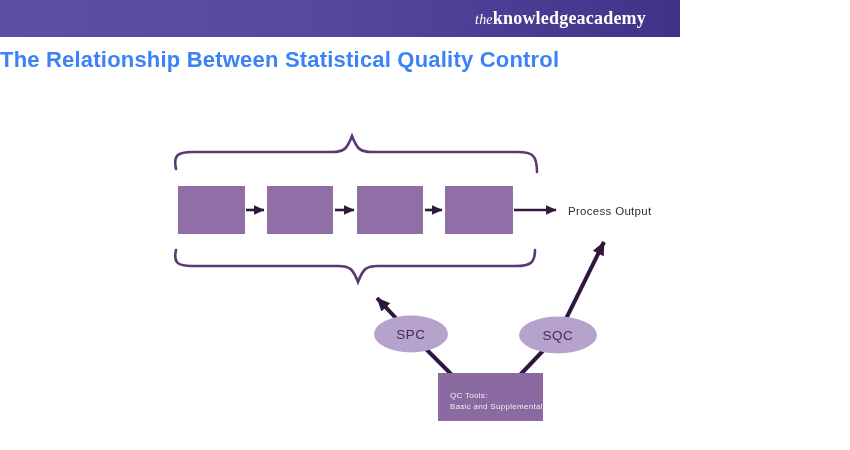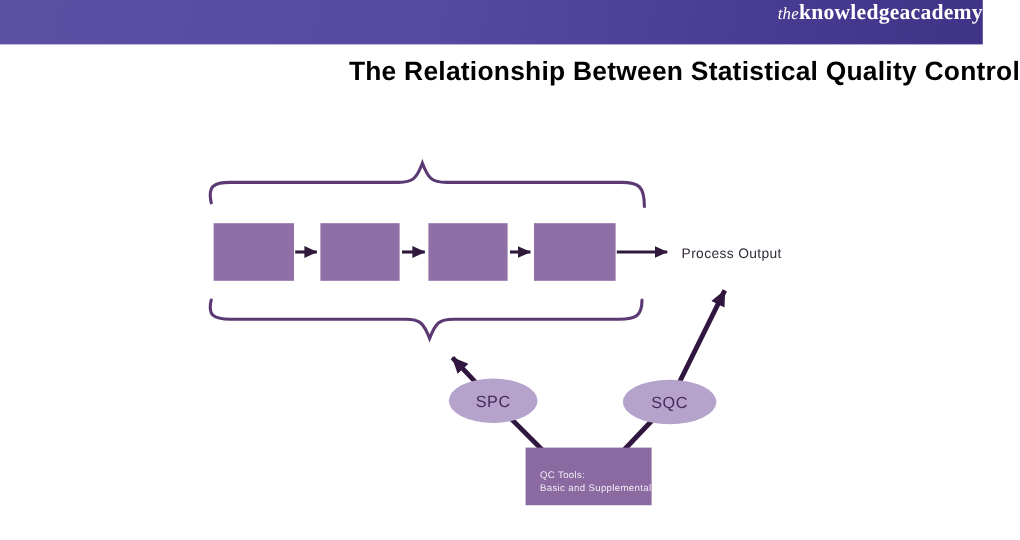--- a/index.html
+++ b/index.html
@@ -1,35 +1,35 @@
 <!DOCTYPE html>
 <html><head>
 <meta charset="utf-8">
 <style>
   html,body{margin:0;padding:0;}
   body{
     width:850px;height:450px;position:relative;overflow:hidden;
     background:#ffffff;font-family:"Liberation Sans",sans-serif;
   }
   .header-bar{
-    position:absolute;top:0;left:0;width:819px;height:37px;
+    position:absolute;top:0;left:0;width:680px;height:37px;
     background:linear-gradient(100deg,#5C50A5 0%,#554AA0 45%,#3F3388 100%);
-    display:flex;align-items:flex-start;justify-content:flex-end;
-    box-sizing:border-box;
+    display:flex;align-items:center;justify-content:flex-end;
+    padding-right:34px;box-sizing:border-box;
   }
   .brand{
     color:#ffffff;font-family:"Liberation Serif",serif;
     white-space:nowrap;letter-spacing:0.2px;
   }
   .brand .the{font-style:italic;font-weight:400;font-size:14px;}
   .brand .knowledge{font-weight:700;font-size:18px;}
   .brand .academy{font-weight:700;font-size:18px;}
   .title-wrap{
-    position:absolute;top:46px;left:0;width:850px;text-align:right;
-    color:#000000;font-weight:700;font-size:22px;line-height:28px;
+    position:absolute;top:46px;left:0;width:850px;text-align:left;
+    color:#3b82f6;font-weight:700;font-size:22px;line-height:28px;
     letter-spacing:0.2px;
   }
   svg.diagram{position:absolute;top:0;left:0;}
   .svg-label{font-family:"Liberation Sans",sans-serif;}
 </style>
 </head>
 <body>
 
 <div class="header-bar">
   <div class="brand"><span class="the">the</span><span class="knowledge">knowledge</span><span class="academy">academy</span></div>

